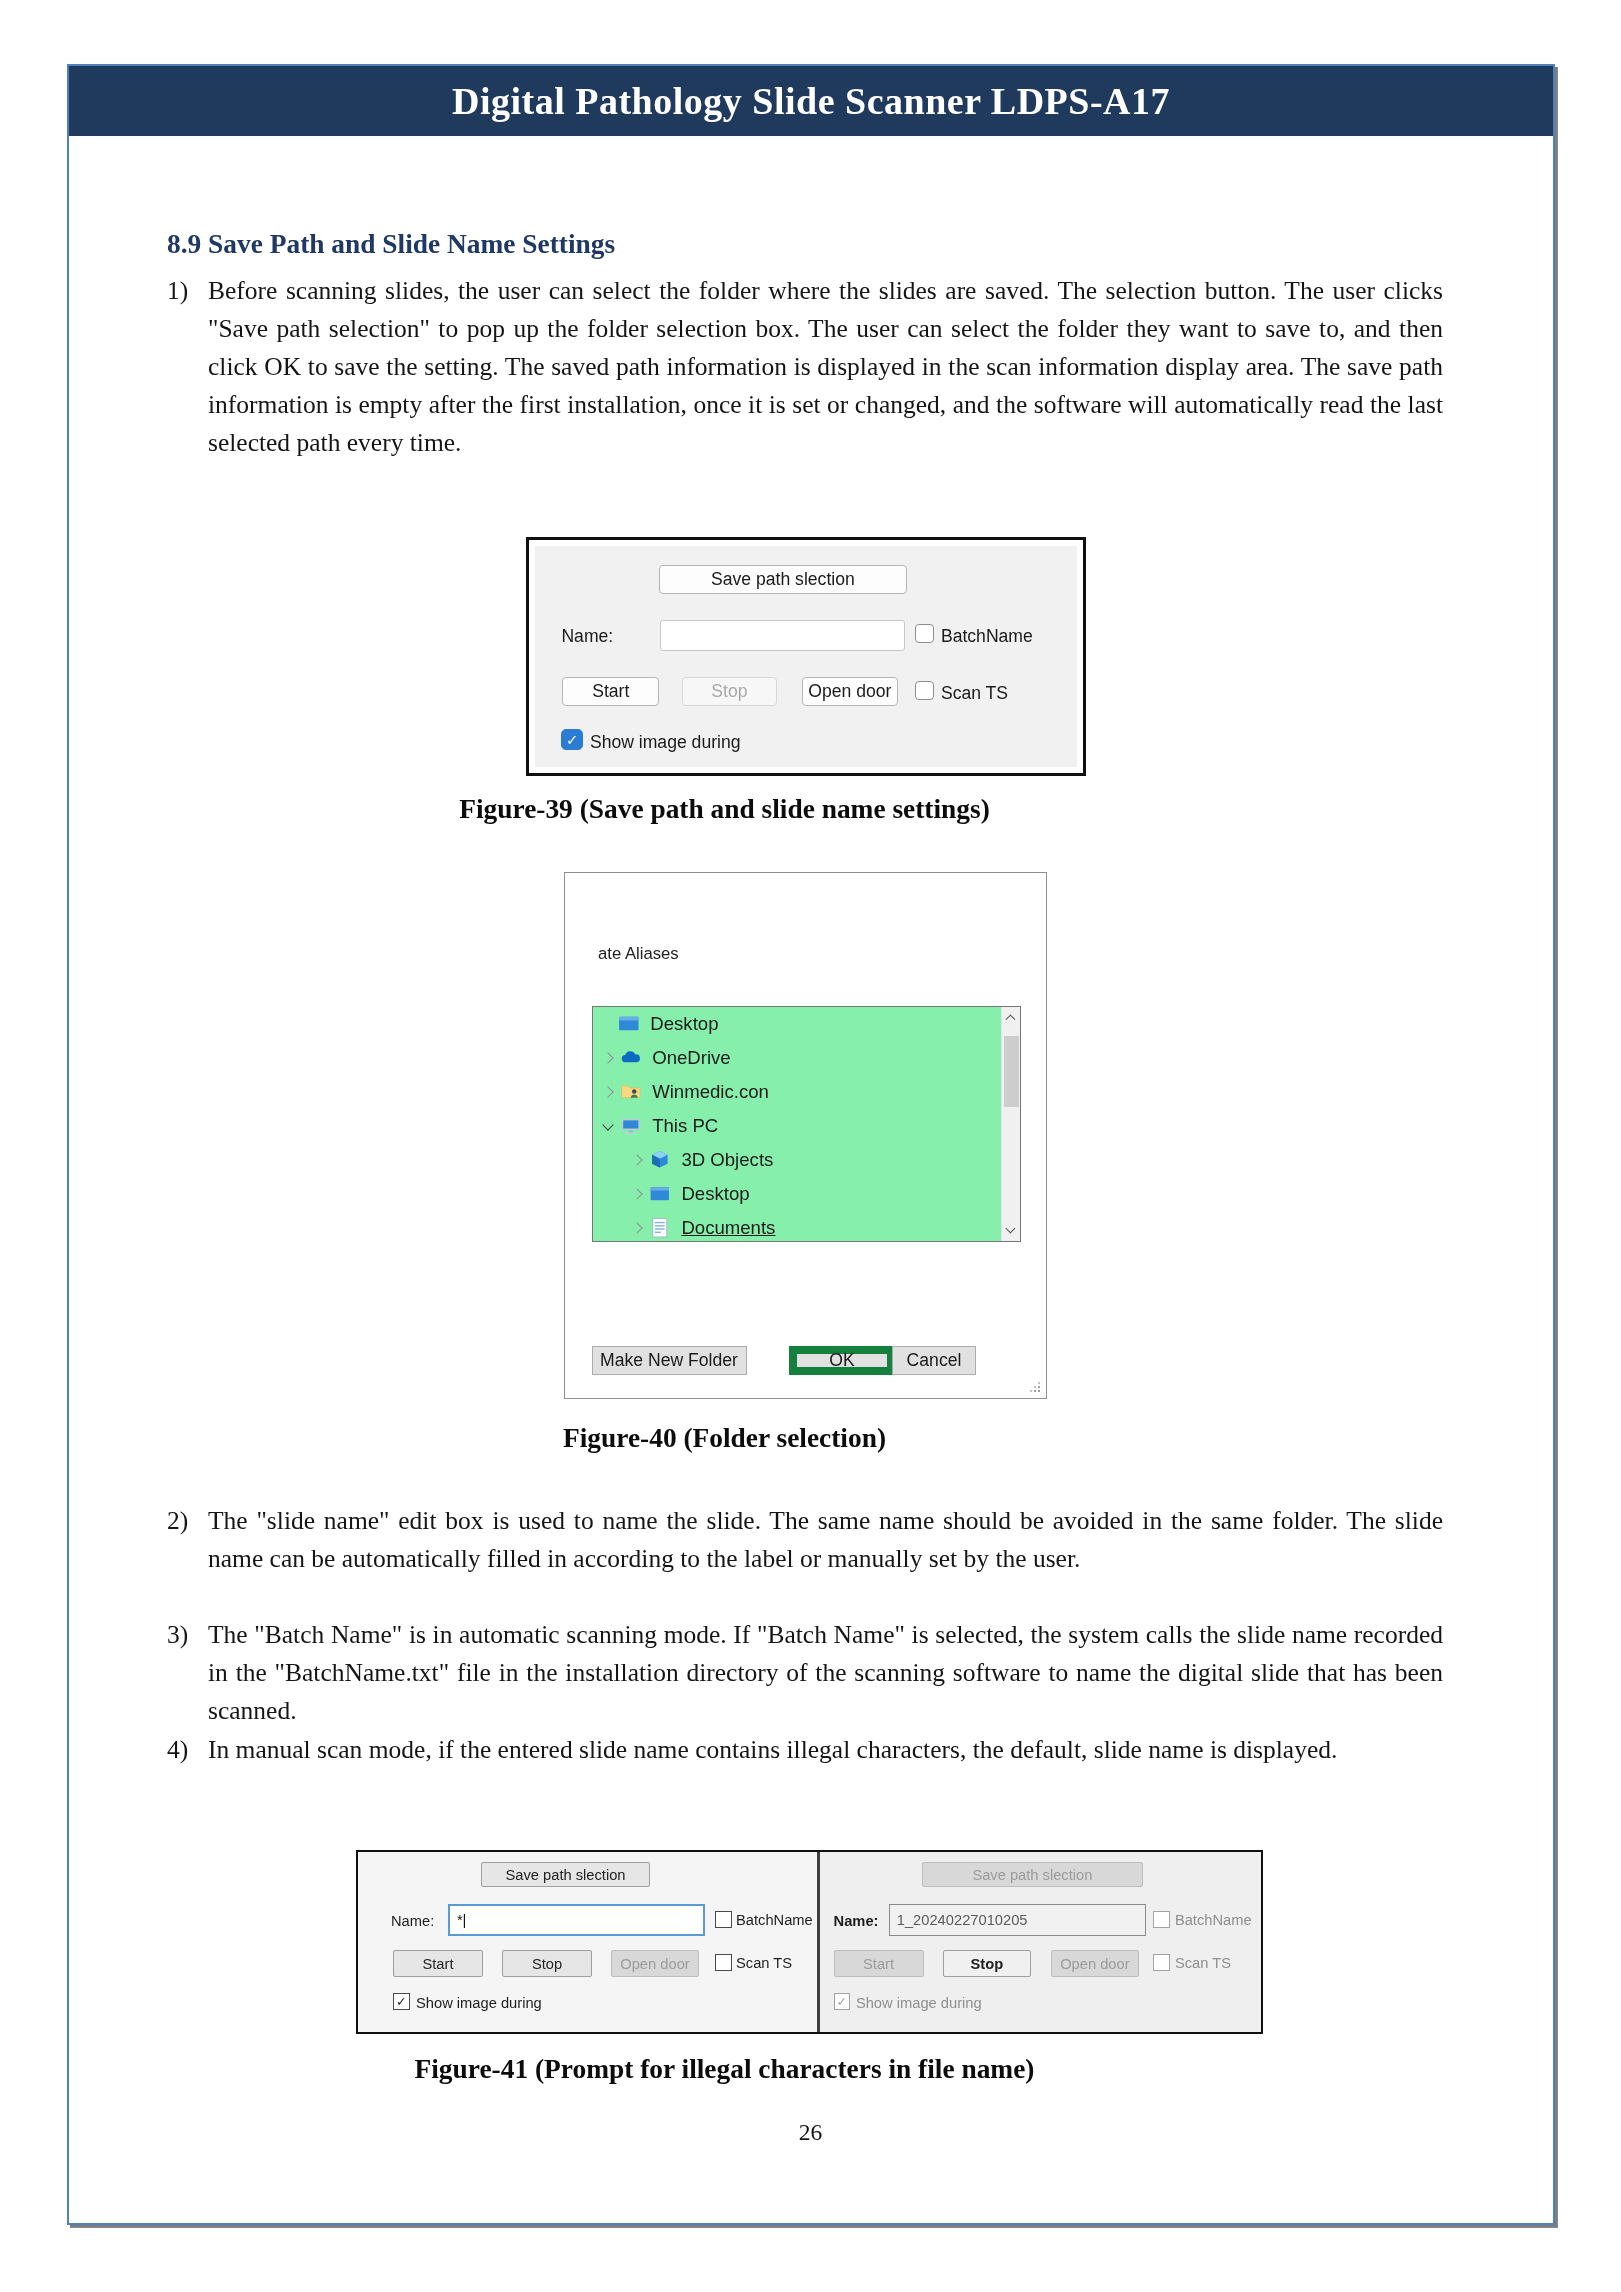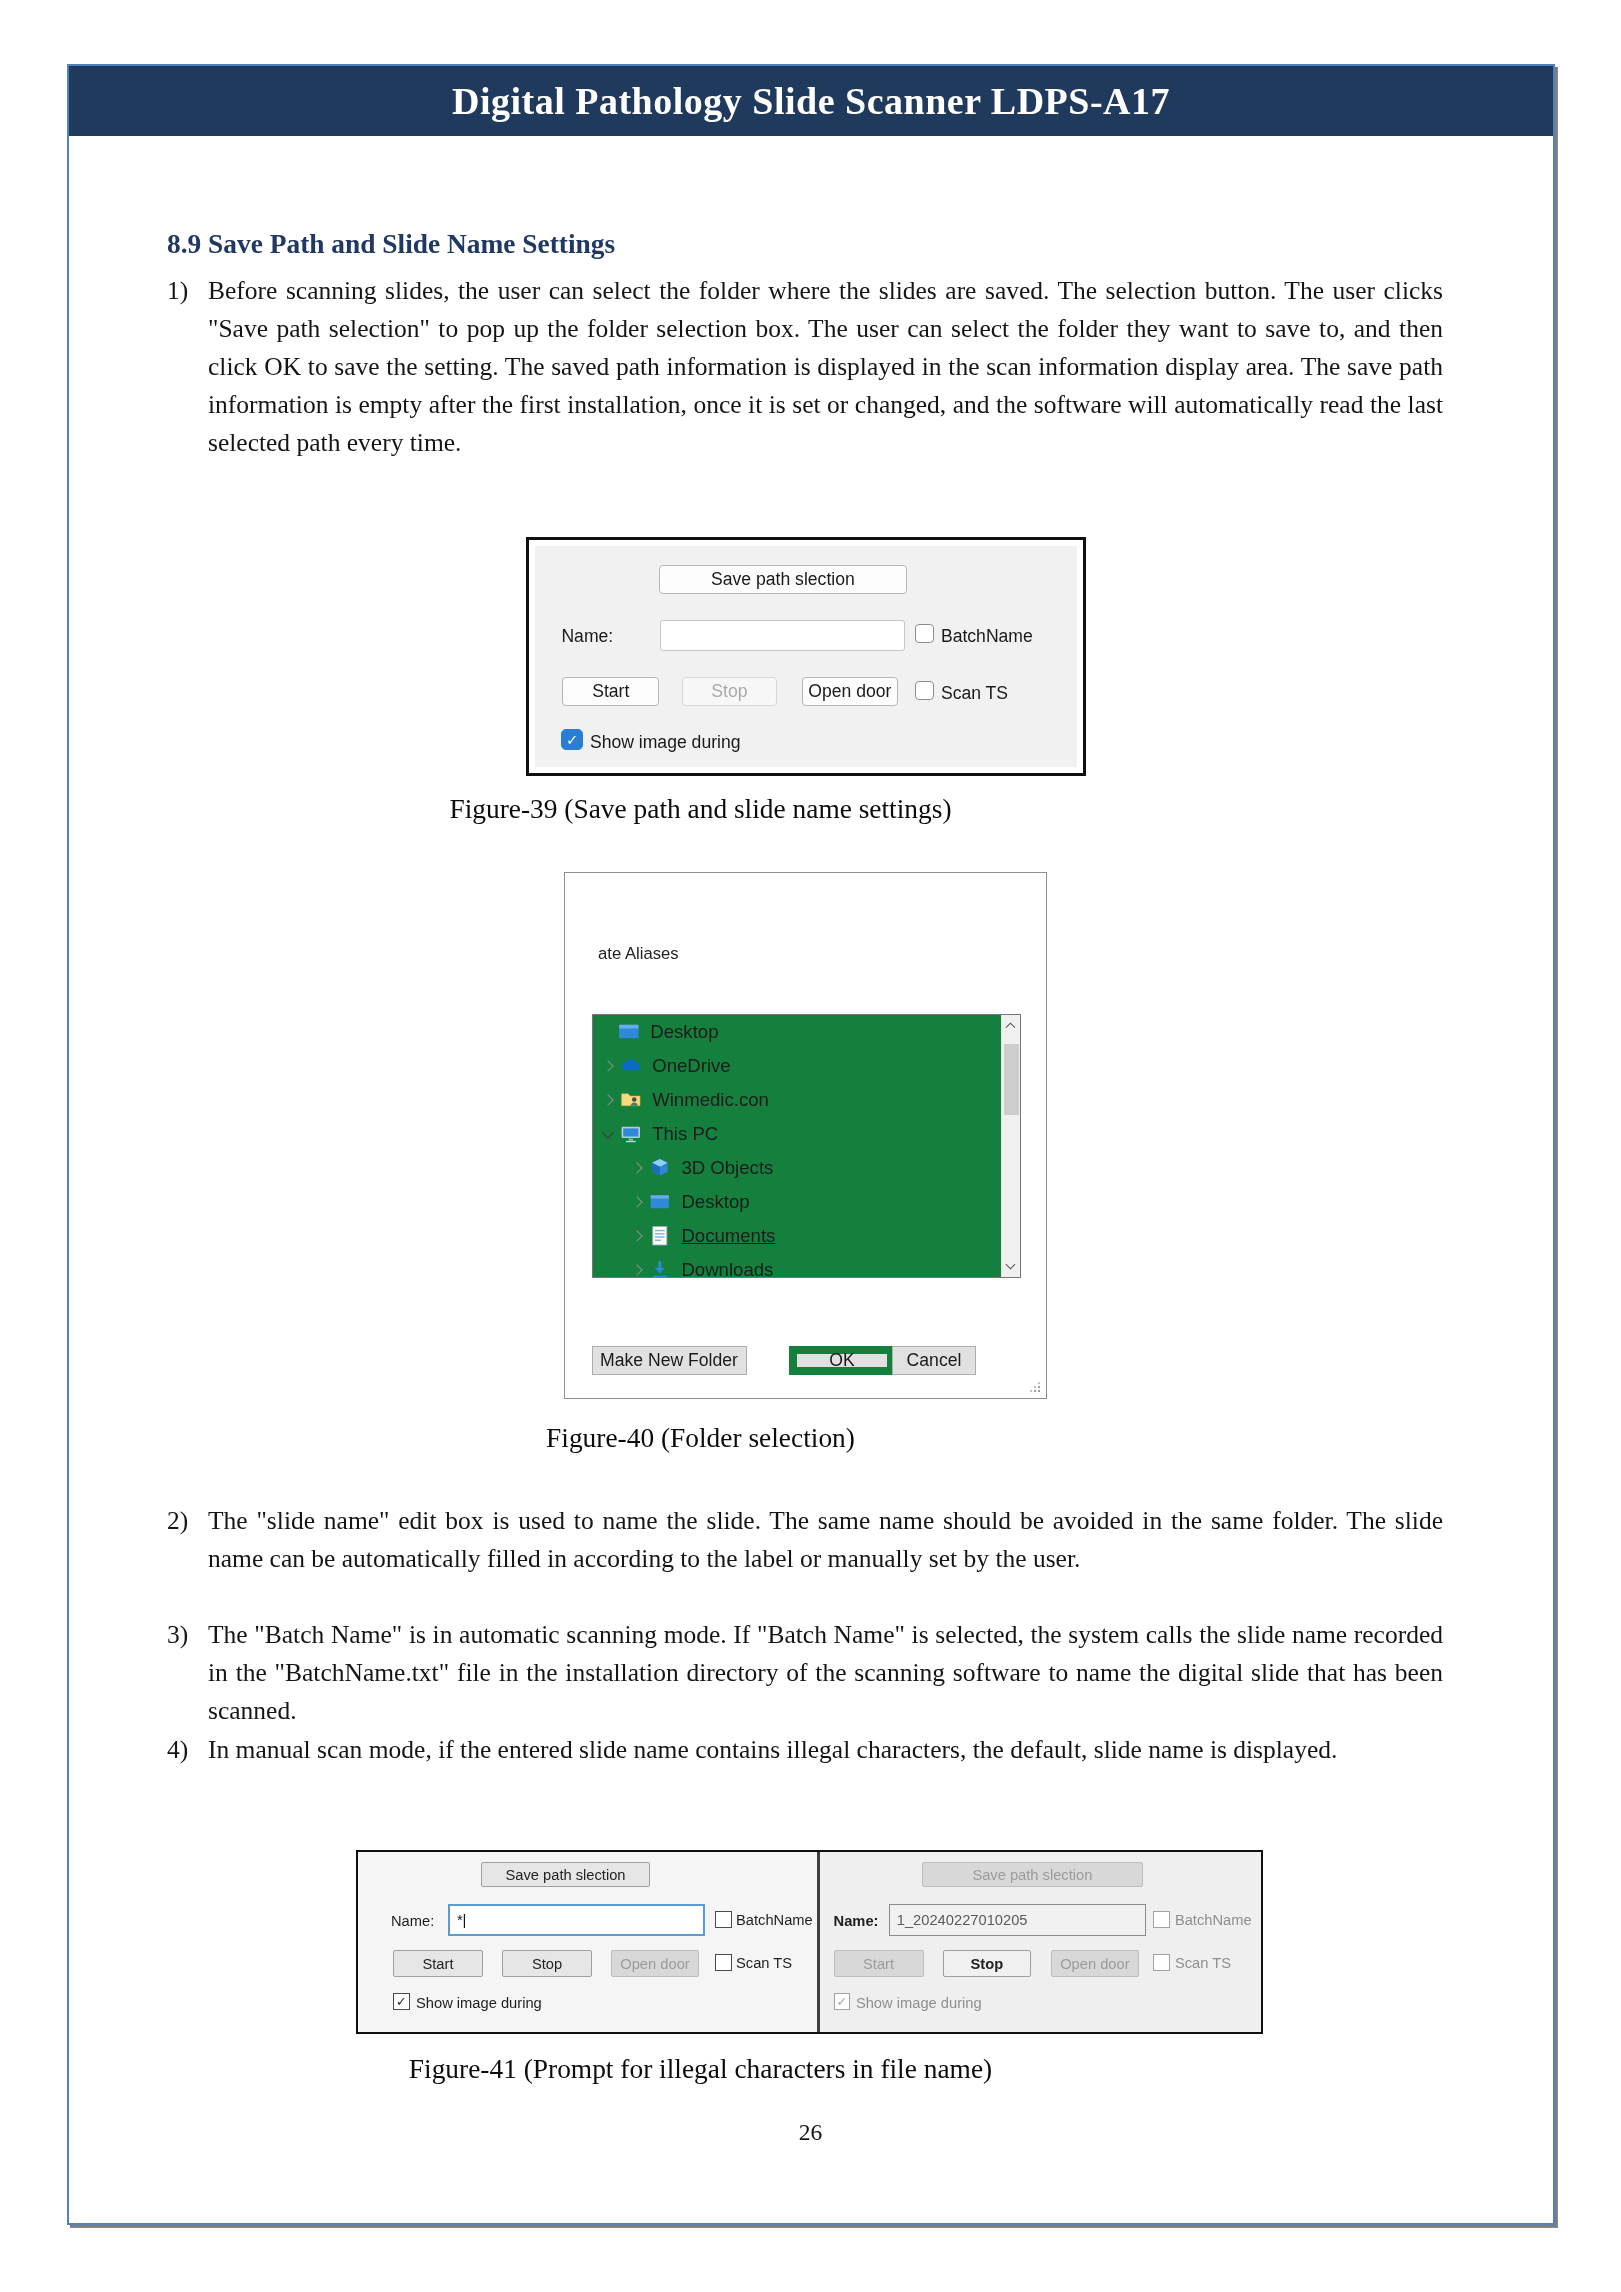--- a/index.html
+++ b/index.html
@@ -10,21 +10,21 @@
          border:2px solid #4f81bd;box-shadow:2.9px 2.9px 0 rgba(55,55,55,.65);}
   
   .navybar{position:absolute;left:0;top:0;width:100%;height:70px;background:#1f3a5c;
            display:flex;align-items:center;justify-content:center;}
   .navybar .title{color:#ffffff;font-size:38px;font-weight:bold;letter-spacing:0.5px;}
   
   .h-section{position:absolute;left:167px;top:229px;font-size:27.4px;font-weight:bold;color:#1f3864;}
   .para{position:absolute;left:167px;width:1276px;display:flex;font-size:25.5px;line-height:38px;}
   .para .num{flex:0 0 41px;}
   .para .ptext{flex:1;text-align:justify;}
-  .caption{position:absolute;left:0;width:1401px;text-align:center;font-size:27.4px;font-weight:normal;color:#0c0c0c;}
+  .caption{position:absolute;left:0;width:1401px;text-align:center;font-size:27.4px;font-weight:bold;color:#0c0c0c;padding-left:24px;}
   .pagenum{position:absolute;left:0;top:2119px;width:1621px;text-align:center;font-size:23.5px;}
   
   .fig39{position:absolute;left:526px;top:537px;width:560px;height:239px;background:#ffffff;
          border:3.9px solid #101010;box-sizing:border-box;font-family:"Liberation Sans","DejaVu Sans",sans-serif;}
   .fig39 .inner{position:absolute;left:5.9px;top:5.9px;right:5.9px;bottom:5.9px;background:#f1f1f1;}
   .btn39{position:absolute;display:flex;align-items:center;justify-content:center;
          background:#fdfdfd;border:1px solid #b5b5b5;border-radius:3.9px;font-size:17.6px;color:#1a1a1a;box-sizing:border-box;}
   .btn39.disabled{color:#a9a9a9;border-color:#d8d8d8;background:#f7f7f7;}
   .lab39{position:absolute;font-size:17.6px;color:#1a1a1a;}
   .field39{position:absolute;background:#ffffff;border:1px solid #c6c6c6;border-radius:2.9px;box-sizing:border-box;
@@ -32,22 +32,22 @@
   .cb39{position:absolute;width:19.6px;height:19.6px;background:#ffffff;border:1.5px solid #8c8c8c;border-radius:3.9px;box-sizing:border-box;}
   .cb39.checkedblue{background:#2b7cd3;border-color:#2b7cd3;display:flex;align-items:center;justify-content:center;
                     color:#fff;font-size:14.7px;font-weight:bold;border-radius:4.9px;}
   
   .dlg{position:absolute;left:564px;top:872px;width:483px;height:527px;background:#ffffff;
        border:1px solid #8f8f8f;box-sizing:border-box;font-family:"Liberation Sans","DejaVu Sans",sans-serif;}
   .dlg-titlebar{position:absolute;left:0;top:0;width:100%;height:49px;border-bottom:1px solid #ececec;}
   .dlg-title{position:absolute;left:29px;top:12.7px;font-size:19.6px;color:#1a1a1a;}
   .dlg-close{position:absolute;right:19.6px;top:5.9px;font-size:29px;font-weight:300;color:#333;line-height:35px;}
   .dlg-sub{position:absolute;left:33px;top:71px;font-size:16.7px;color:#222;}
-  .tree{position:absolute;left:26.5px;top:133px;width:429px;height:264px;background:#15803d;
-        border:1px solid #767676;box-sizing:border-box;overflow:hidden;margin-top:8px;}
+  .tree{position:absolute;left:26.5px;top:133px;width:429px;height:236px;background:#86efac;
+        border:1px solid #767676;box-sizing:border-box;overflow:hidden;}
   .tree-row{height:34px;display:flex;align-items:center;font-size:18.6px;color:#1c1c1c;}
   .tree-row .chev{width:15.7px;display:inline-flex;justify-content:center;flex:0 0 15.7px;}
   .chev i{width:6.9px;height:6.9px;border-right:1.6px solid #8f8f8f;border-bottom:1.6px solid #8f8f8f;
           transform:rotate(-45deg);display:block;}
   .chev.expanded i{border-color:#3e3e3e;transform:rotate(45deg);margin-top:-2.9px;}
   .ticon{width:23.5px;height:21.6px;margin-left:3.9px;flex:0 0 23.5px;display:inline-flex;align-items:center;}
   .ticon svg{width:21.6px;height:21.6px;}
   .tlabel{margin-left:8.8px;white-space:nowrap;}
   .scrollbar{position:absolute;right:0;top:0;width:18.6px;height:100%;background:#f0f0f0;border-left:1px solid #e4e4e4;box-sizing:border-box;}
   .sb-arrow{position:absolute;left:0;width:100%;height:17.6px;display:flex;align-items:center;justify-content:center;}

